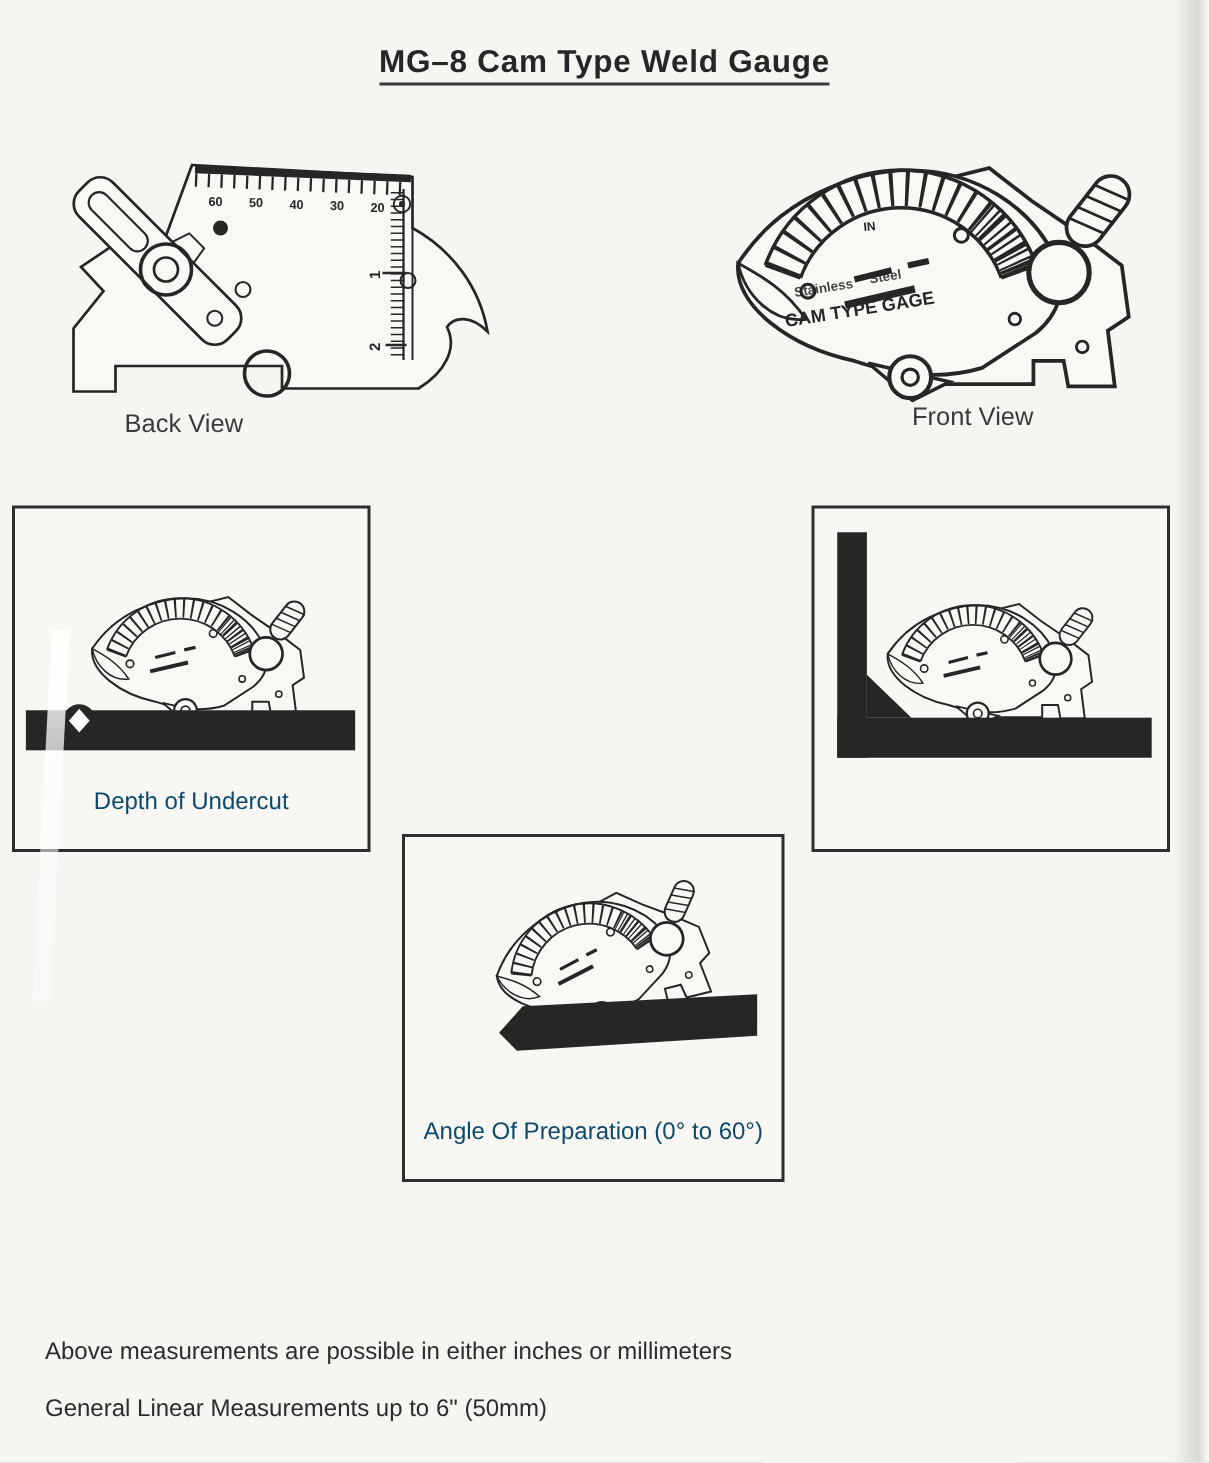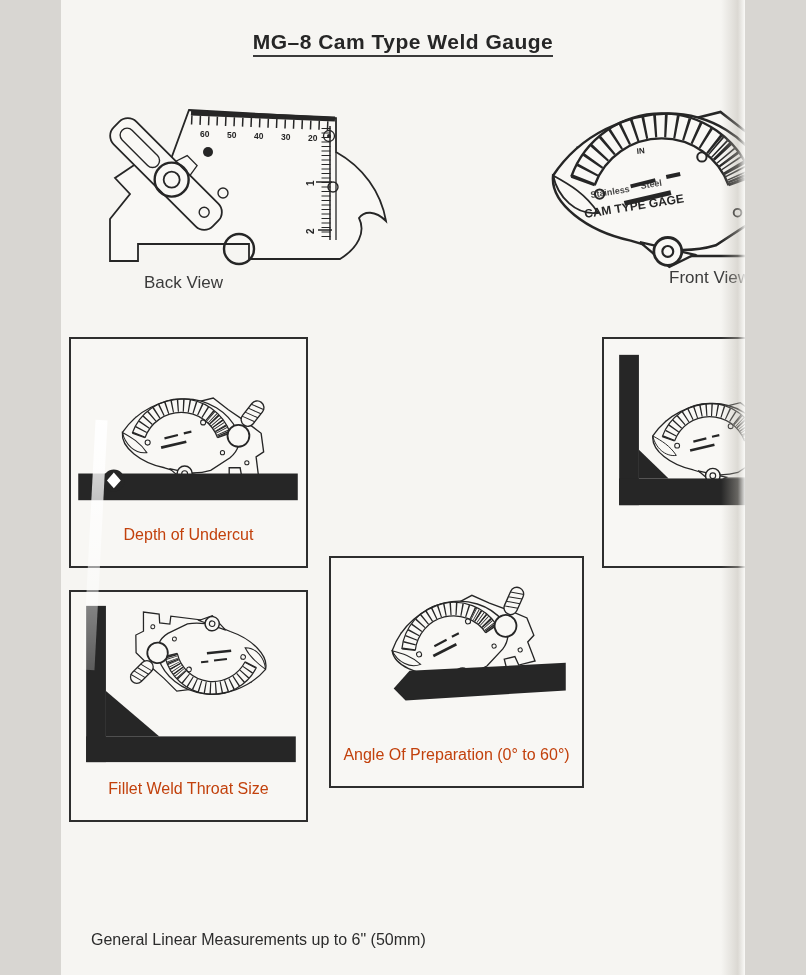--- a/index.html
+++ b/index.html
@@ -1,17 +1,17 @@
 <!DOCTYPE html>
 <html><head>
 <meta charset="utf-8">
 <style>
   html,body{margin:0;padding:0;background:#d8d6d2;}
   .page{
-    position:relative;width:684px;height:975px;margin:0 auto;
+    position:relative;width:806px;height:975px;margin:0 auto;
     background:#f6f5f2;
     font-family:"Liberation Sans","DejaVu Sans",sans-serif;
     color:#262626;overflow:hidden;
   }
   .page::after{
     content:"";position:absolute;top:0;right:0;width:24px;height:100%;
     background:linear-gradient(to right, rgba(246,245,242,0), rgba(186,182,173,0.45) 70%, rgba(250,250,248,0.9));
     pointer-events:none;
   }
   .title{
@@ -30,21 +30,21 @@
   }
   .p1{left:8px;top:337px;width:235px;height:227px;}
   .p2{left:268px;top:337px;width:251px;height:227px;}
   .p3{left:541px;top:337px;width:235px;height:227px;}
   .p4{left:8px;top:590px;width:235px;height:228px;}
   .p5{left:268px;top:556px;width:251px;height:228px;}
   .p6{left:541px;top:590px;width:235px;height:228px;}
   .panel svg.art{position:absolute;top:2px;left:0;width:100%;height:178px;}
   .caption{
     position:absolute;bottom:22px;left:0;width:100%;text-align:center;
-    font-size:16px;color:#c2410c;white-space:nowrap;
+    font-size:16px;color:#0c4a6e;white-space:nowrap;
   }
   .footer-line{position:absolute;left:30px;font-size:16px;color:#2c2c2c;}
   .f1{top:893px;}
   .f2{top:931px;}
   .crease{
     position:absolute;left:28px;top:420px;width:12px;height:250px;
     background:linear-gradient(to bottom, rgba(255,255,255,0.95), rgba(255,255,255,0.25));
     transform:rotate(3deg);pointer-events:none;
   }
   svg{overflow:visible;}
@@ -170,35 +170,27 @@
 
   <div class="panel p3">
     <svg class="art" viewBox="0 0 235 180">
       <rect x="14" y="14" width="20" height="152" fill="#262626"></rect>
       <polygon points="34,139 34,110 64,139" fill="#262626"></polygon>
       <use href="#gsym" transform="translate(30,55) scale(0.82)"></use>
       <rect x="14" y="139" width="212" height="27" fill="#262626"></rect>
     </svg>
   </div>
 
-  <div class="panel p4">
-    <svg class="art" viewBox="0 0 235 180">
-      <rect x="14" y="12" width="20" height="158" fill="#262626"></rect>
-      <polygon points="34,144 34,98 88,144" fill="#262626"></polygon>
-      <use href="#gsym" transform="translate(208,118) rotate(187) scale(0.8)"></use>
-      <rect x="14" y="144" width="212" height="26" fill="#262626"></rect>
-    </svg>
-    <div class="caption">Fillet Weld Throat Size</div>
-  </div>
 
   <div class="panel p5">
     <svg class="art" viewBox="0 0 235 180">
       <use href="#gsym" transform="translate(24,55) scale(0.85) rotate(-14)"></use>
       <polygon points="54,130 70,112 228,104 228,132 66,142" fill="#262626"></polygon>
     </svg>
     <div class="caption">Angle Of Preparation (0° to 60°)</div>
   </div>
 
 
+  <div class="footer-line f1">Above measurements are possible in either inches or millimeters</div>
   <div class="footer-line f2">General Linear Measurements up to 6" (50mm)</div>
 
   <div class="crease"></div>
 </div>
 
 </body></html>

